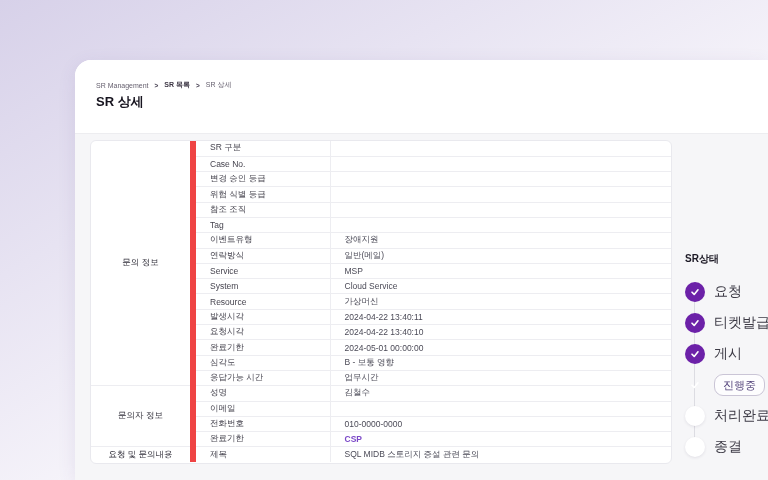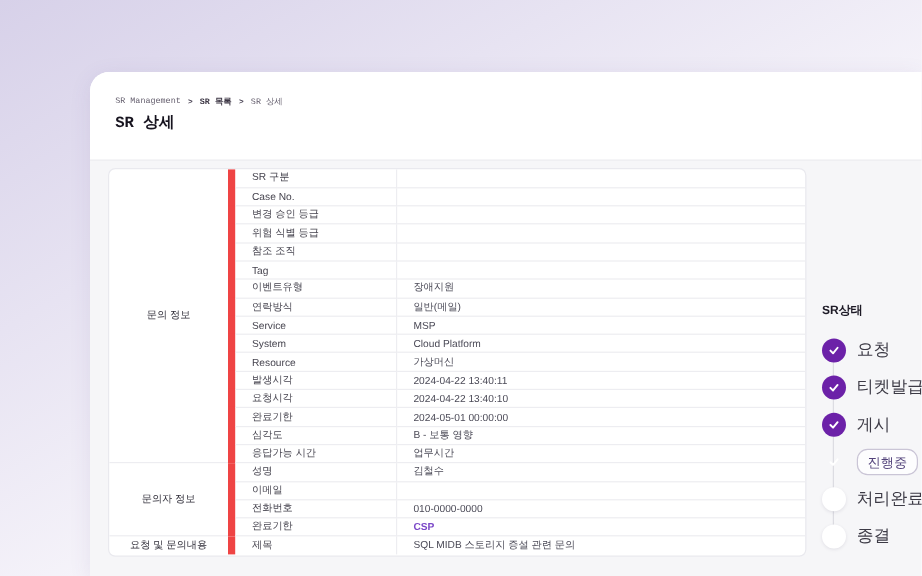--- a/index.html
+++ b/index.html
@@ -1,20 +1,20 @@
 <!DOCTYPE html>
 <html><head>
 <meta charset="utf-8">
 <style>
   html,body{margin:0;padding:0;width:768px;height:480px;overflow:hidden;
     font-family:"Liberation Sans","DejaVu Sans",sans-serif;
     background:linear-gradient(150deg,#d7d1e9 0%,#e7e3f2 30%,#f6f4fa 58%,#ffffff 82%);}
   .card{position:absolute;left:75px;top:60px;right:0;bottom:0;background:#fff;
     border-top-left-radius:16px;box-shadow:0 4px 18px rgba(90,70,140,.10);overflow:hidden;}
-  .card-header{position:absolute;left:0;top:0;right:0;height:73px;background:#fff;font-family:Liberation Mono, monospace;}
+  .card-header{position:absolute;left:0;top:0;right:0;height:73px;background:#fff;}
   .breadcrumb{position:absolute;left:21px;top:20px;font-size:7px;color:#66606f;display:flex;align-items:center;gap:6px;}
   .crumb{cursor:pointer;}
   .crumb.bold{color:#3c3644;font-weight:700;}
   .crumb-sep{color:#4a4455;font-weight:700;font-size:6.5px;}
   .page-title{position:absolute;left:21px;top:33px;font-size:13px;font-weight:700;color:#17141f;}
   .header-icons{position:absolute;right:2px;top:91px;display:flex;gap:7px;align-items:center;}
   .icon-btn{position:relative;width:26px;height:26px;border-radius:50%;background:#f2f2f4;
     display:flex;align-items:center;justify-content:center;cursor:pointer;}
   .icon-btn svg{display:block;}
   .badge{position:absolute;top:-4px;right:-4px;min-width:11px;height:11px;border-radius:6px;
@@ -120,21 +120,21 @@
             <tr>
               <td class="fcell">연락방식</td>
               <td class="vcell">일반(메일)</td>
             </tr>
             <tr>
               <td class="fcell">Service</td>
               <td class="vcell">MSP</td>
             </tr>
             <tr>
               <td class="fcell">System</td>
-              <td class="vcell">Cloud Platform</td>
+              <td class="vcell">Cloud Service</td>
             </tr>
             <tr>
               <td class="fcell">Resource</td>
               <td class="vcell">가상머신</td>
             </tr>
             <tr>
               <td class="fcell">발생시각</td>
               <td class="vcell">2024-04-22 13:40:11</td>
             </tr>
             <tr>

